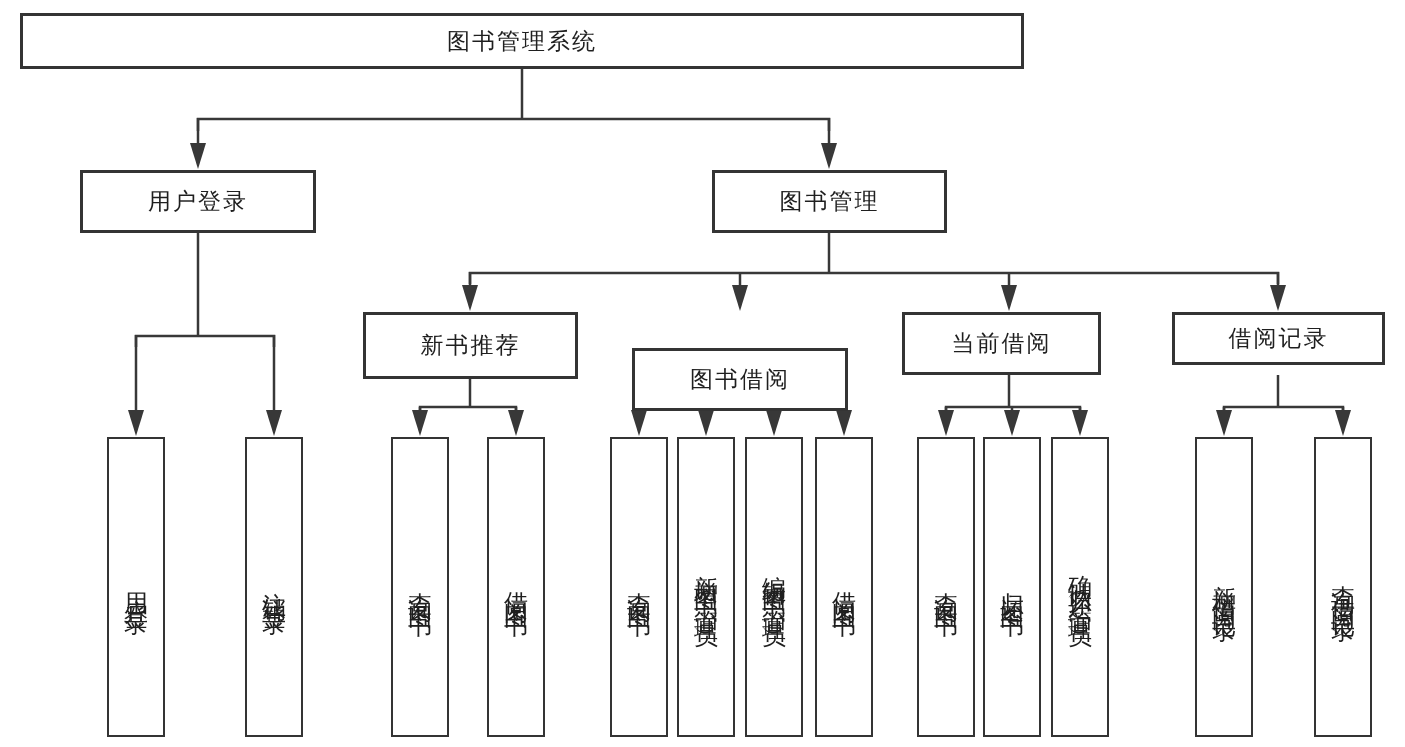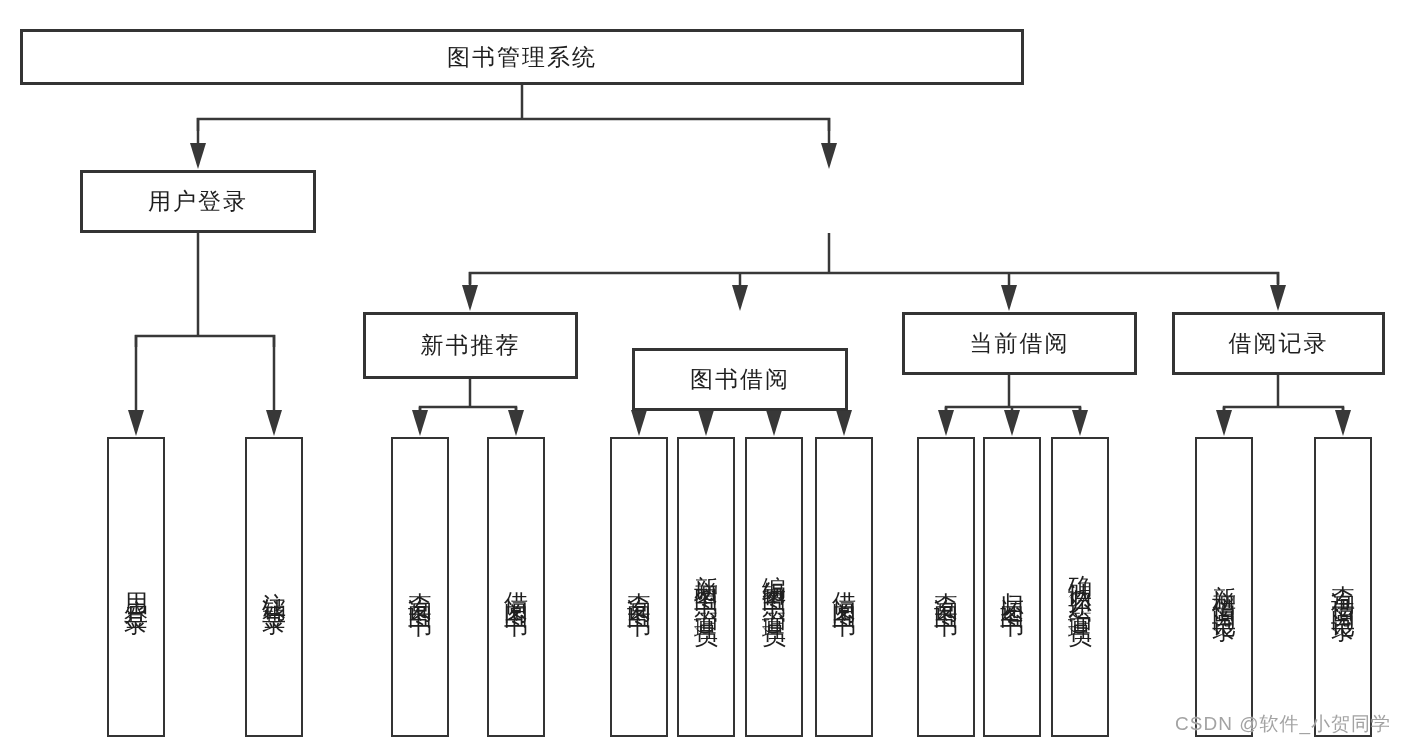--- a/index.html
+++ b/index.html
@@ -105,42 +105,42 @@
       <polygon points="766,410 782,410 774,436"></polygon>
       <polygon points="836,410 852,410 844,436"></polygon>
       <polygon points="938,410 954,410 946,436"></polygon>
       <polygon points="1004,410 1020,410 1012,436"></polygon>
       <polygon points="1072,410 1088,410 1080,436"></polygon>
       <polygon points="1216,410 1232,410 1224,436"></polygon>
       <polygon points="1335,410 1351,410 1343,436"></polygon>
     </g>
   </svg>
 
-  <div class="box" style="left:20px;top:13px;width:1004px;height:56px;margin-top:16px;">图书管理系统</div>
+  <div class="box" style="left:20px;top:13px;width:1004px;height:56px;">图书管理系统</div>
 
   <div class="box" style="left:80px;top:170px;width:236px;height:63px;">用户登录</div>
+  <div class="box" style="left:712px;top:170px;width:235px;height:63px;">图书管理</div>
 
   <div class="box" style="left:363px;top:312px;width:215px;height:67px;">新书推荐</div>
   <div class="box" style="left:632px;top:312px;width:216px;height:63px;margin-top:36px;">图书借阅</div>
-  <div class="box" style="left:902px;top:312px;width:235px;height:63px;">当前借阅</div>
-  <div class="box" style="left:1172px;top:312px;width:213px;height:63px;">借阅记录</div>
+  <div class="box" style="left:902px;top:312px;width:199px;height:63px;">当前借阅</div>
+  <div class="box" style="left:1172px;top:312px;width:213px;height:53px;">借阅记录</div>
 
   <div class="box leaf" style="left:107px;top:437px;width:58px;height:300px;">用户登录</div>
   <div class="box leaf" style="left:245px;top:437px;width:58px;height:300px;">注销登录</div>
 
   <div class="box leaf" style="left:391px;top:437px;width:58px;height:300px;">查询图书</div>
   <div class="box leaf" style="left:487px;top:437px;width:58px;height:300px;">借阅图书</div>
 
   <div class="box leaf" style="left:610px;top:437px;width:58px;height:300px;">查询图书</div>
   <div class="box leaf" style="left:677px;top:437px;width:58px;height:300px;">新增图书（管理员）</div>
   <div class="box leaf" style="left:745px;top:437px;width:58px;height:300px;">编辑图书（管理员）</div>
   <div class="box leaf" style="left:815px;top:437px;width:58px;height:300px;">借阅图书</div>
 
   <div class="box leaf" style="left:917px;top:437px;width:58px;height:300px;">查询图书</div>
   <div class="box leaf" style="left:983px;top:437px;width:58px;height:300px;">归还图书</div>
   <div class="box leaf" style="left:1051px;top:437px;width:58px;height:300px;">确认归还（管理员）</div>
 
   <div class="box leaf" style="left:1195px;top:437px;width:58px;height:300px;">新增借阅记录</div>
   <div class="box leaf" style="left:1314px;top:437px;width:58px;height:300px;">查询借阅记录</div>
 
-  <div class="watermark">CSDN @软件_小贺同学</div>
 
 </div>
 
 </body></html>

